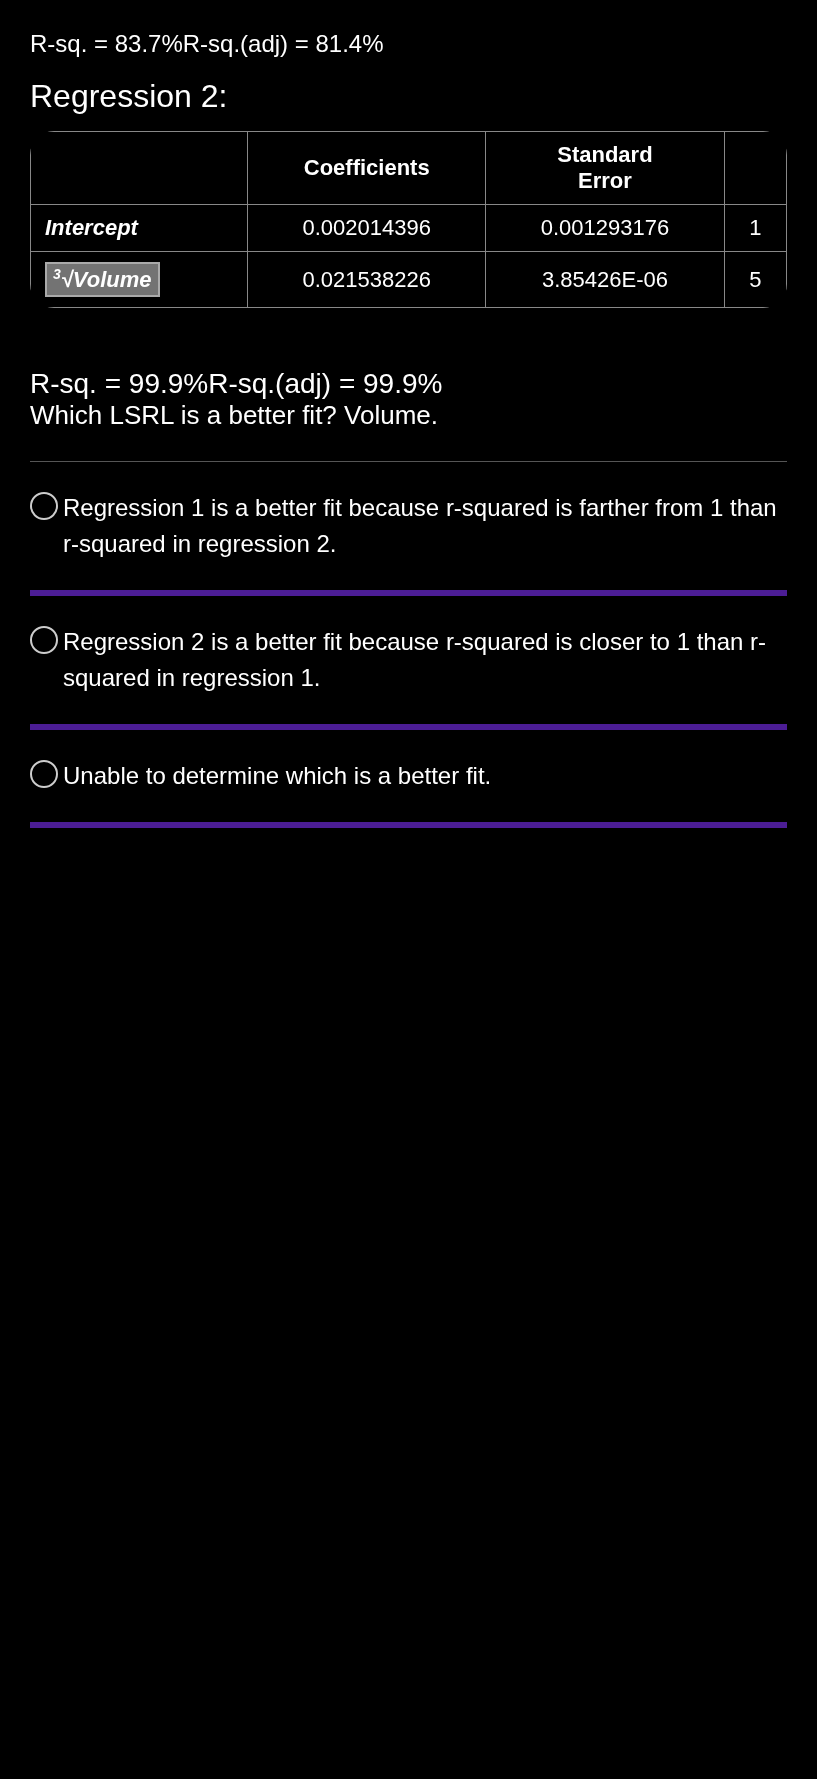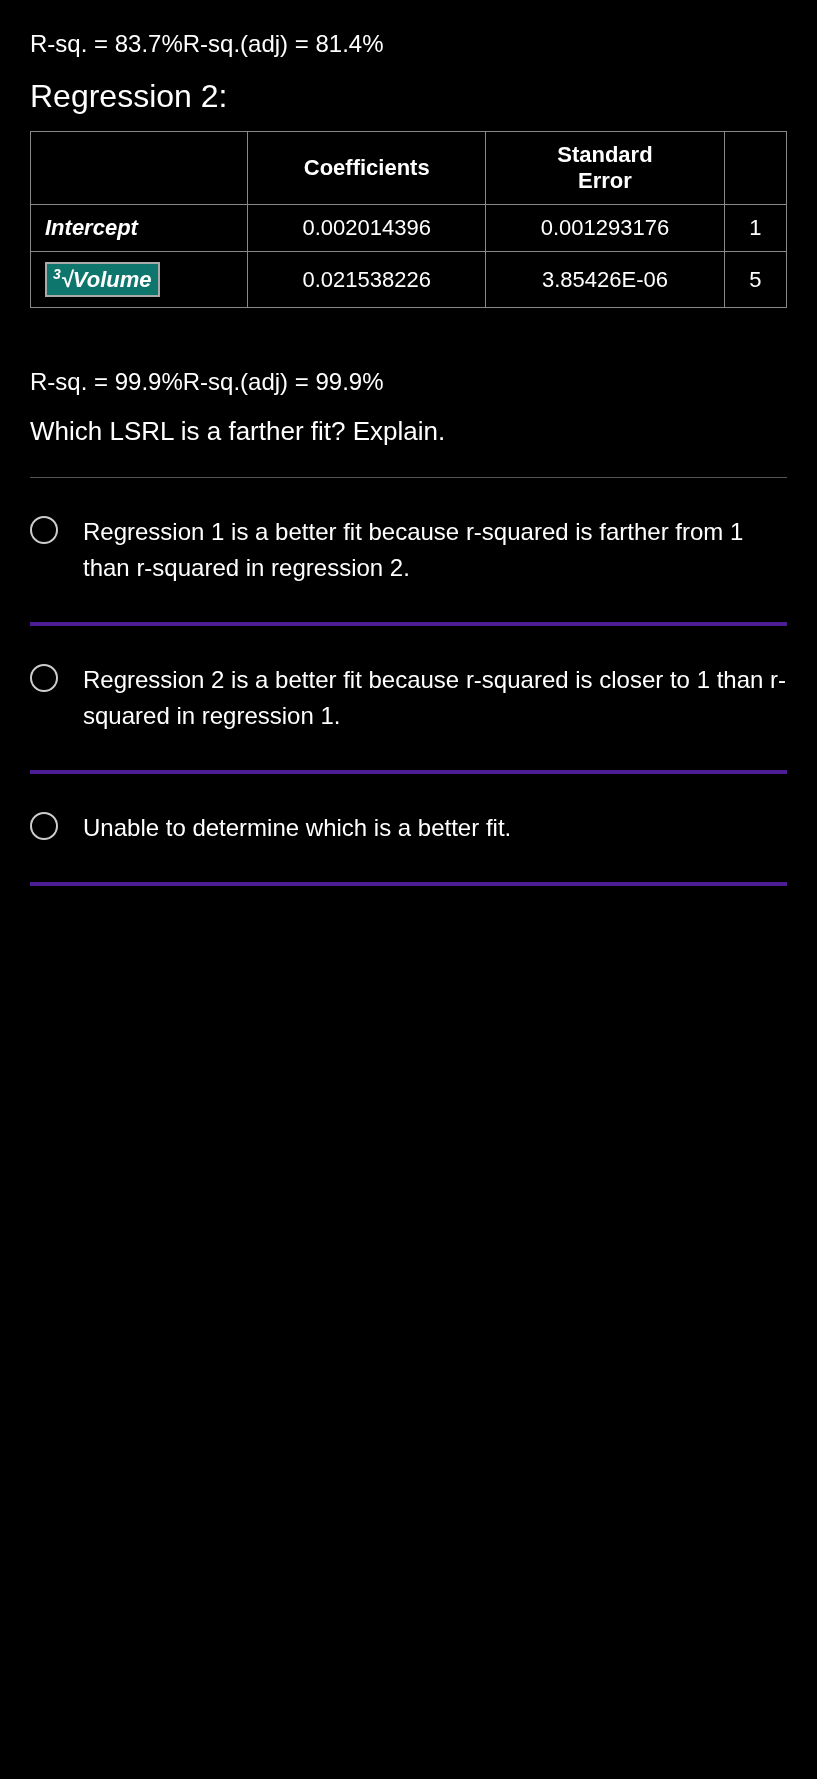--- a/index.html
+++ b/index.html
@@ -27,20 +27,21 @@
     .regression-label {
       font-size: 32px;
       margin-bottom: 16px;
       font-weight: normal;
     }
 
     .table-container {
       width: 100%;
       overflow: hidden;
       margin-bottom: 30px;
+      border-radius: 24px;
     }
 
     table {
       border-collapse: collapse;
       width: 100%;
       color: #ffffff;
     }
 
     table th, table td {
       border: 1px solid #888888;
@@ -53,52 +54,51 @@
       font-weight: bold;
     }
 
     table td:first-child {
       text-align: left;
       font-weight: bold;
       font-style: italic;
     }
 
     .cube-root-cell {
-      background-color: #0f766e;
+      background-color: #737373;
       border: 2px solid #aaaaaa;
       display: inline-block;
       padding: 2px 6px;
       font-size: 22px;
     }
 
     .cube-root-sup {
       font-size: 14px;
       vertical-align: super;
     }
 
     .r-sq-line2 {
-      font-size: 24px;
-      margin-bottom: 20px;
+      font-size: 28px;
     }
 
     .which-lsrl {
       font-size: 26px;
       margin-bottom: 30px;
     }
 
     .options-section {
       margin-top: 10px;
     }
 
     .option-item {
       display: flex;
       align-items: flex-start;
-      padding: 36px 0;
-      border-bottom: 4px solid #4c1d95;
-      gap: 25px;
+      padding: 28px 0;
+      border-bottom: 6px solid #4c1d95;
+      gap: 5px;
     }
 
     .option-item:first-child {
       border-top: 1px solid #555555;
     }
 
     .radio-circle {
       width: 28px;
       height: 28px;
       border: 2px solid #cccccc;
@@ -154,21 +154,21 @@
         <td>5</td>
       </tr>
     </tbody>
   </table>
 </div>
 
 <div class="section-spacer"></div>
 
 <div class="r-sq-line2">R-sq. = 99.9%R-sq.(adj) = 99.9%</div>
 
-<div class="which-lsrl">Which LSRL is a farther fit? Explain.</div>
+<div class="which-lsrl">Which LSRL is a better fit? Volume.</div>
 
 <div class="options-section">
 
   <div class="option-item">
     <div class="radio-circle"></div>
     <div class="option-text">Regression 1 is a better fit because r-squared is farther from 1 than r-squared in regression 2.</div>
   </div>
 
   <div class="option-item">
     <div class="radio-circle"></div>

